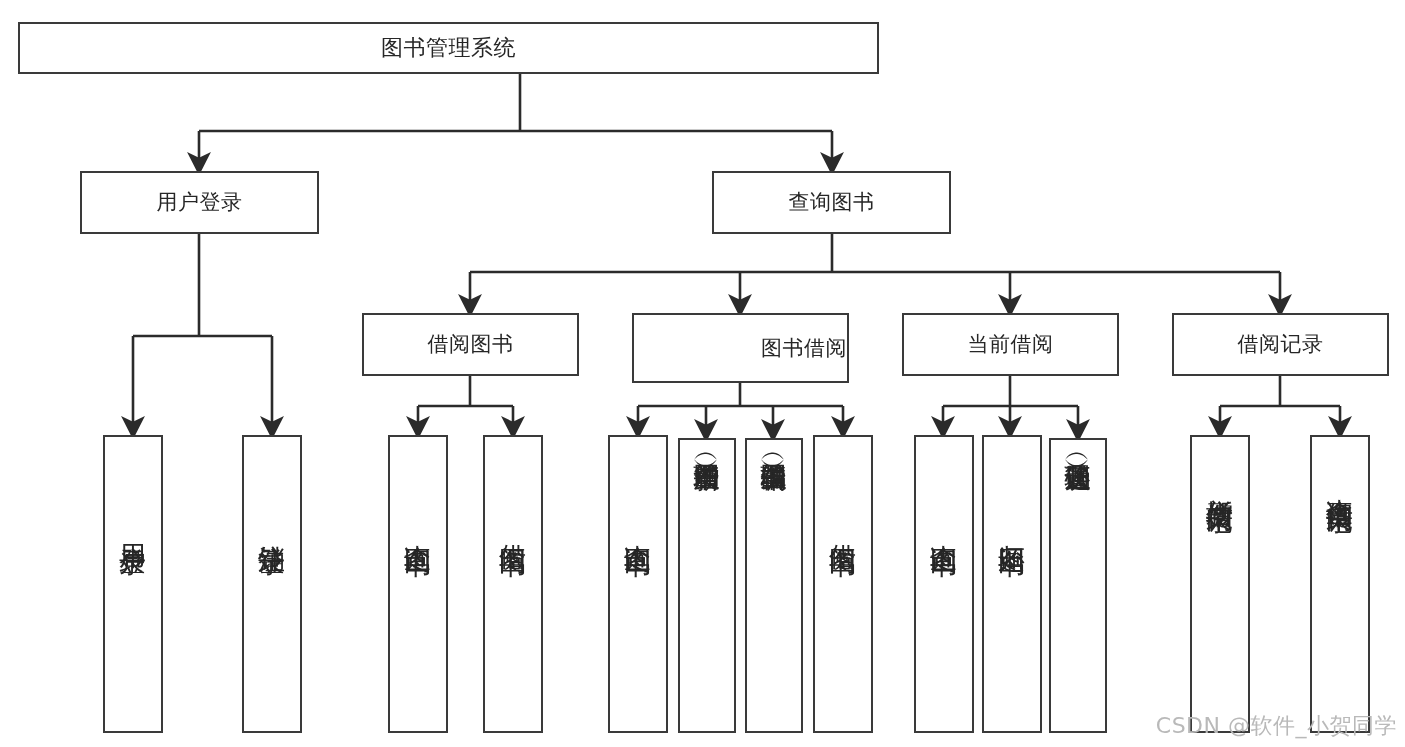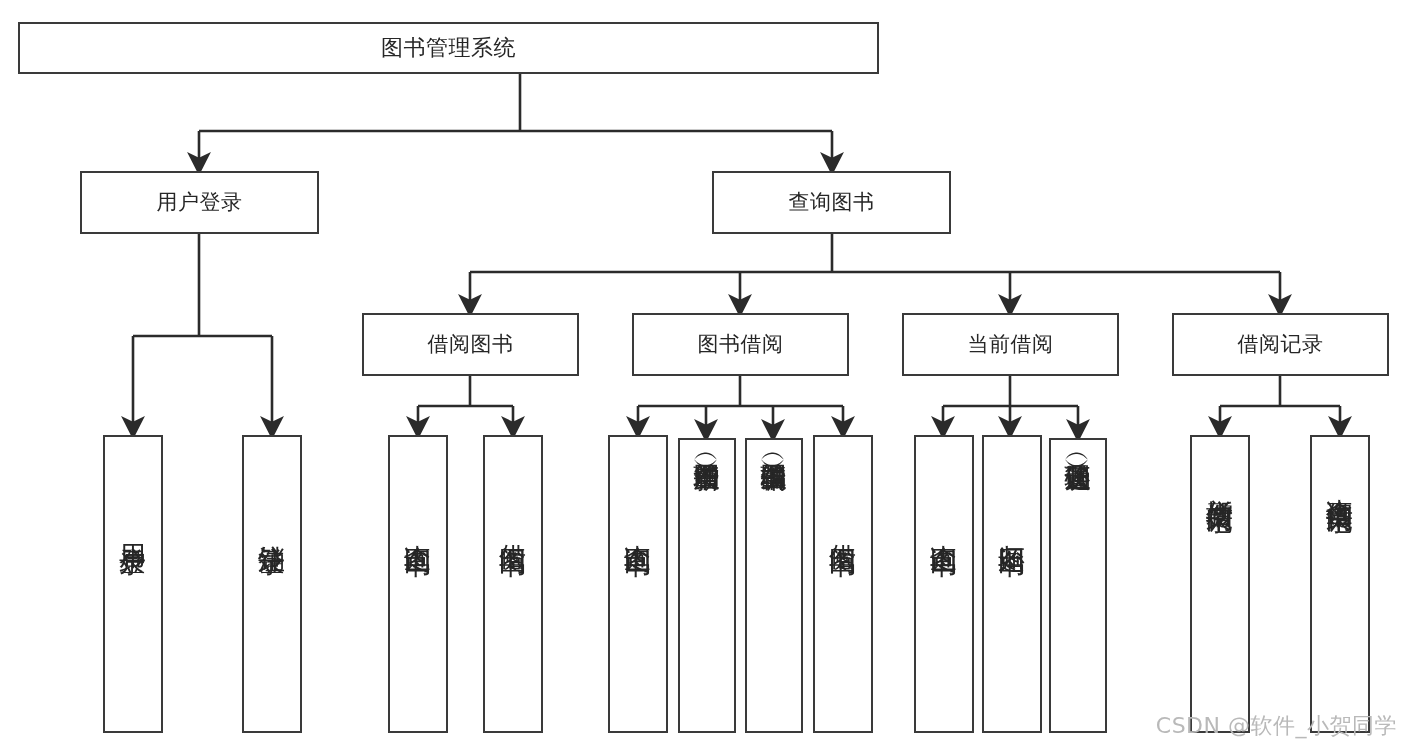--- a/index.html
+++ b/index.html
@@ -146,21 +146,21 @@
   <div class="node horiz" style="left:80px; top:171px; width:239px; height:63px;">
     <span class="label">用户登录</span>
   </div>
   <div class="node horiz" style="left:712px; top:171px; width:239px; height:63px;">
     <span class="label">查询图书</span>
   </div>
 
   <div class="node horiz" style="left:362px; top:313px; width:217px; height:63px;">
     <span class="label">借阅图书</span>
   </div>
-  <div class="node horiz" style="left:632px; top:313px; width:217px; height:63px;">
+  <div class="node horiz" style="left:632px; top:313px; width:217px; height:70px;justify-content:flex-end;">
     <span class="label">图书借阅</span>
   </div>
   <div class="node horiz" style="left:1172px; top:313px; width:217px; height:63px;">
     <span class="label">借阅记录</span>
   </div>
   <div class="node horiz" style="left:902px; top:313px; width:217px; height:63px;">
     <span class="label">当前借阅</span>
   </div>
 
   <div class="node vert" style="left:103px; top:435px; width:60px; height:298px; padding-top:86px;">

